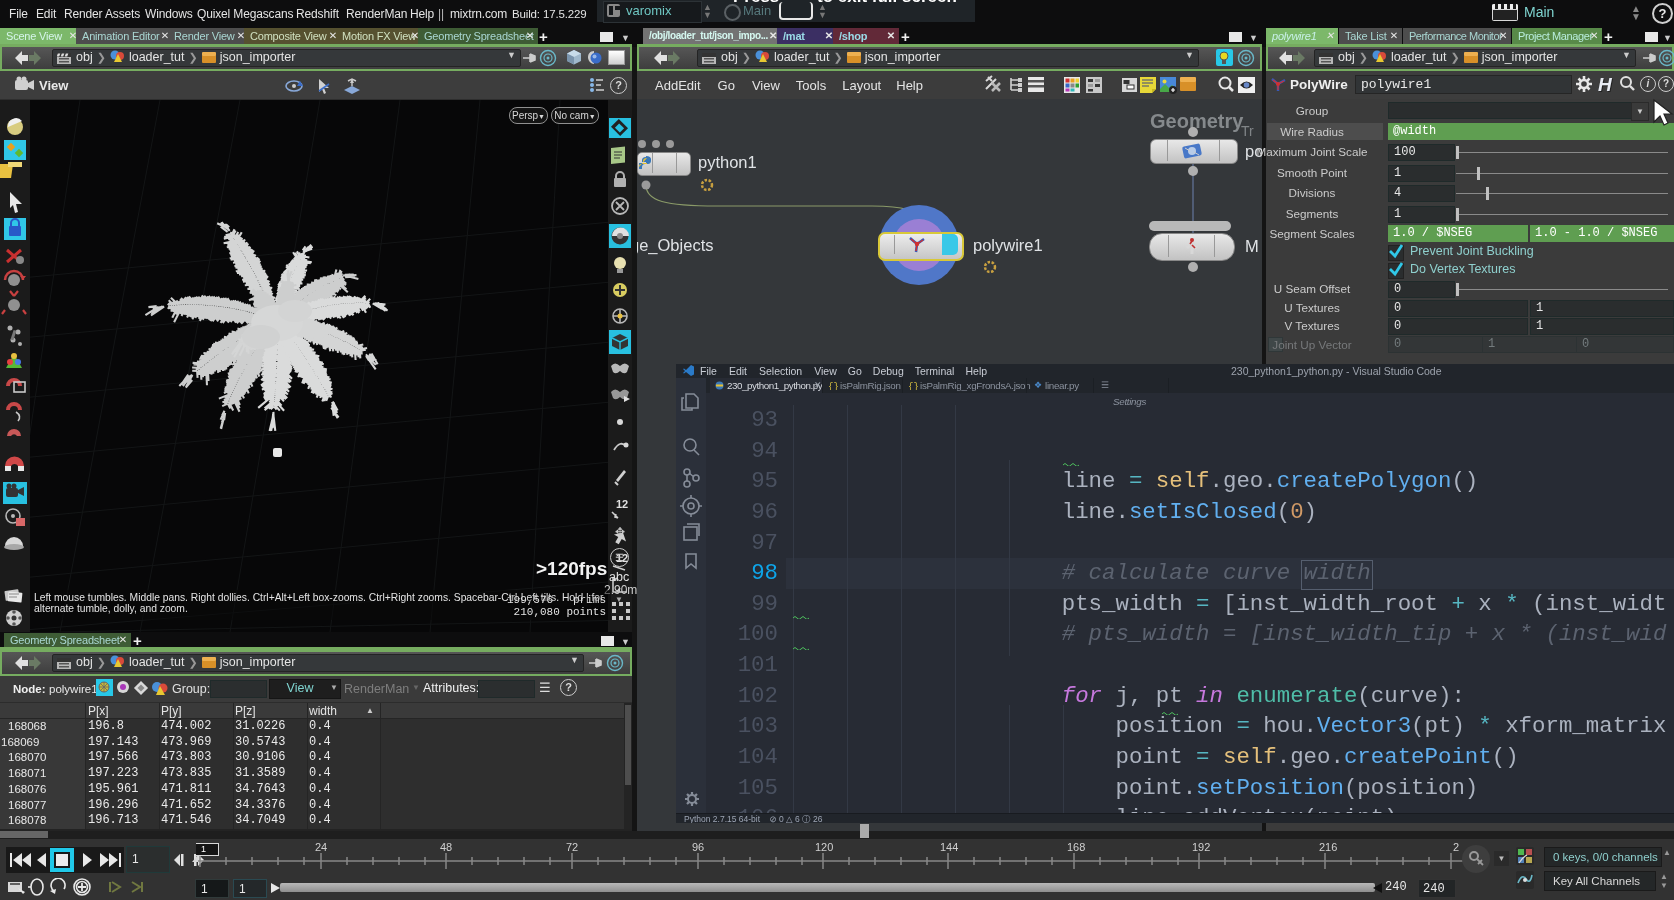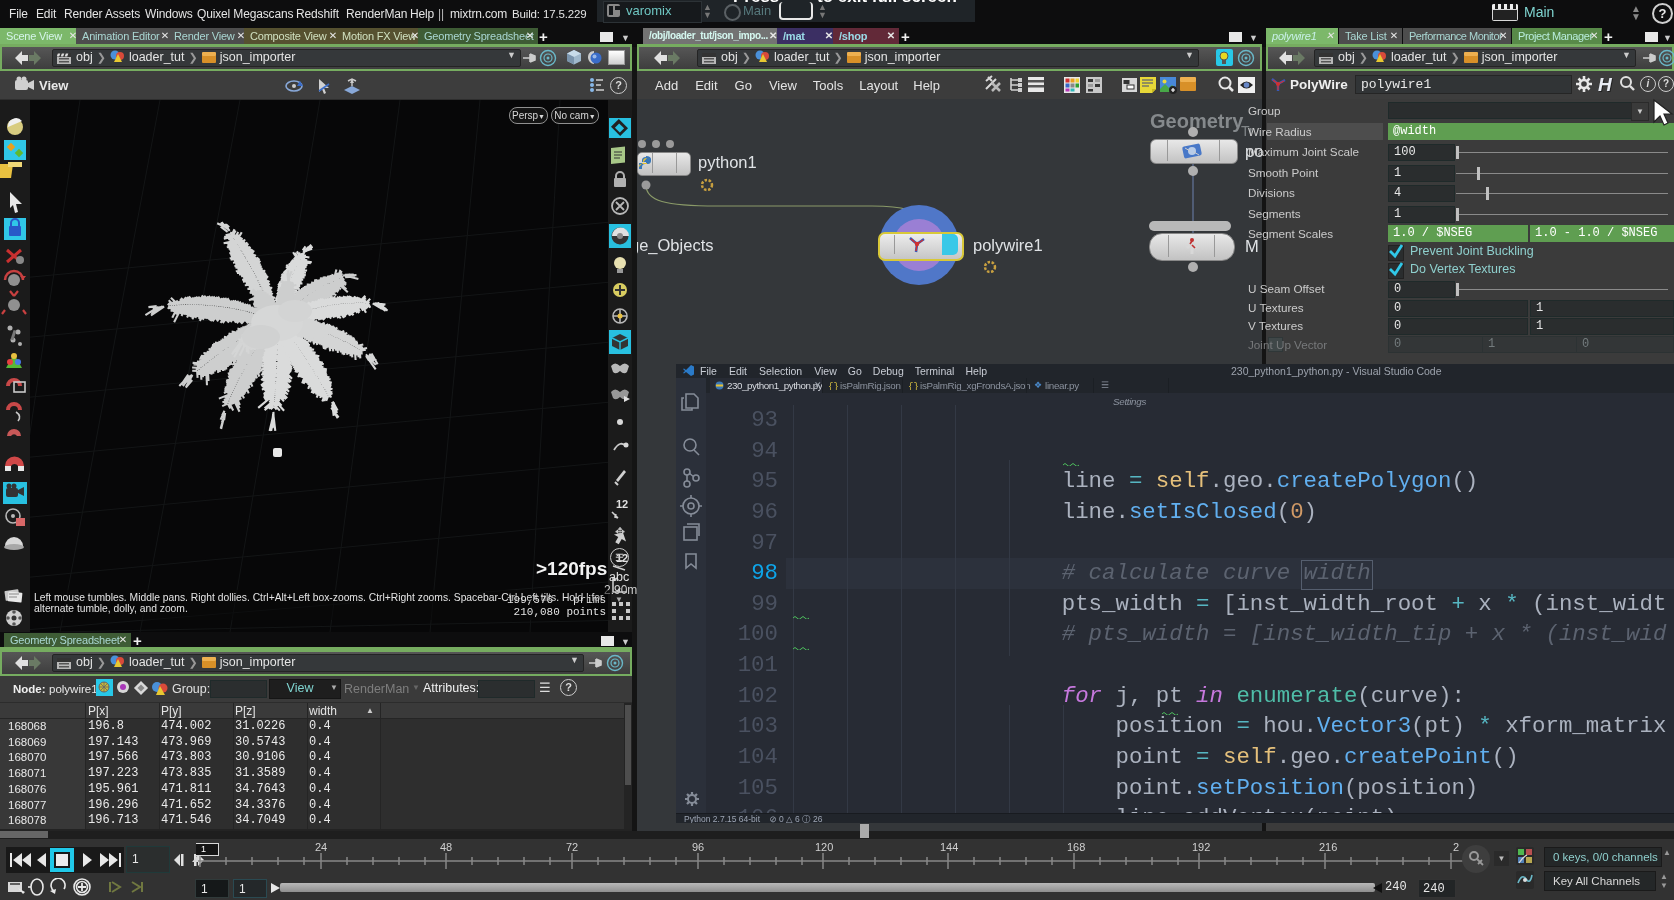--- a/index.html
+++ b/index.html
@@ -5,21 +5,21 @@
 .a{position:absolute}
 .mono{font-family:"Liberation Mono",monospace}
 .tabx{color:#e8e8e8;font-size:10px;margin-left:7px}
 .vtab{font-size:9.8px;color:#8b929e;letter-spacing:-0.3px;white-space:nowrap}
 .tab2{height:16px;line-height:16px;font-size:11px;color:#a9d6d2;text-align:left;padding-left:6px;white-space:nowrap;overflow:hidden;letter-spacing:-0.2px}
 .tab2 .tabx{position:absolute;right:4px;top:0;margin:0}
 .toolwrap{background:#76ac60;}
 .toolbar{background:linear-gradient(#565656,#3e3e3e);}
 .pathbox{background:#35383a;border:1px solid #242424;border-radius:2px;color:#e4e4e4;font-size:12.5px}
 .chev{color:#999;margin:0 4px;font-size:11px}
-.plab{color:#cbcbcb;font-size:11.7px;text-align:left;position:absolute;height:17px;line-height:17px}
+.plab{color:#cbcbcb;font-size:11.7px;text-align:center;position:absolute;height:17px;line-height:17px}
 .pfield{position:absolute;background:#2a2d2e;border:1px solid #1f2a2a;height:15px;line-height:15px;color:#e8e8e8;font-family:"Liberation Mono",monospace;font-size:12px;padding-left:5px}
 .gfield{position:absolute;background:#5f9e51;height:17px;line-height:17px;color:#fff;font-family:"Liberation Mono",monospace;font-size:12px;padding-left:5px}
 .slider{position:absolute;height:1px;background:#8a8a8a}
 .shandle{position:absolute;width:3px;height:13px;background:#c0c0c0;top:-6px}
 .ne-label{color:#dfe2e5;font-size:16.5px}
 .kw{color:#c678dd;font-style:italic}
 .fn{color:#61afef}
 .sf{color:#e5c07b}
 .nm{color:#d19a66}
 .op{color:#56b6c2}
@@ -397,21 +397,21 @@
       </svg></div>
   <svg width="18" height="18" style="position:absolute;left:598px;top:2px">
       <circle cx="9" cy="9" r="7.5" fill="none" stroke="#6ab8c8" stroke-width="1.4"></circle>
       <circle cx="9" cy="9" r="4" fill="none" stroke="#6ab8c8" stroke-width="1.2"></circle>
       <circle cx="9" cy="9" r="1.5" fill="#6ab8c8"></circle>
     </svg>
 </div>
 
 <div class="a" style="left:637px;top:71px;width:625px;height:28px;background:#3c3c3c;border-bottom:1px solid #2a2a2a"></div>
 <div class="a" style="left:655px;top:78px;color:#e4e4e4;font-size:13px">
-<span style="margin-right:17px">Add</span><span style="margin-right:17px">Edit</span><span style="margin-right:17px">Go</span><span style="margin-right:16px">View</span><span style="margin-right:16px">Tools</span><span style="margin-right:15px">Layout</span><span>Help</span>
+<span style="">Add</span><span style="margin-right:17px">Edit</span><span style="margin-right:17px">Go</span><span style="margin-right:16px">View</span><span style="margin-right:16px">Tools</span><span style="margin-right:15px">Layout</span><span>Help</span>
 </div>
 <svg width="280" height="22" style="position:absolute;left:984px;top:75px">
   <g>
       <path d="M2 14 L12 4 M4 2 L8 6 M2 6 L8 1" stroke="#d8d8d8" stroke-width="2"></path>
       <path d="M8 8 L16 16 M16 8 L8 16" stroke="#b8b8b8" stroke-width="2.5"></path>
     </g>
   <g transform="translate(25,0)">
       <path d="M2 3 v12 M2 5 h8 M2 10 h8 M2 15 h8" stroke="#d0d0d0" stroke-width="1.6"></path>
       <rect x="9" y="3" width="4" height="4" fill="#d0d0d0"></rect>
       <rect x="9" y="8" width="4" height="4" fill="#d0d0d0"></rect>
@@ -736,21 +736,21 @@
 <div class="a" style="left:0;top:703px;width:632px;height:128px;background:#2e2e2e"></div>
 <div class="a" style="left:0;top:703px;width:624px;height:15px;background:#3a3a3a;border-bottom:1px solid #252525"></div>
 <div class="a" style="left:88px;top:704px;color:#e4e4e4;font-size:12px">P[x]</div>
 <div class="a" style="left:161px;top:704px;color:#e4e4e4;font-size:12px">P[y]</div>
 <div class="a" style="left:235px;top:704px;color:#e4e4e4;font-size:12px">P[z]</div>
 <div class="a" style="left:309px;top:704px;color:#e4e4e4;font-size:12px">width</div>
 <div class="a" style="left:366px;top:706px;color:#ccc;font-size:8px">▲</div>
 <div class="a" style="left:0;top:719px;width:85px;height:110px;background:#383838"></div>
 <div class="a mono" style="left:0;top:719px;font-size:11.5px;color:#e8e8e8;line-height:15.7px">
 <div style="padding-left:8px;font-family:'Liberation Sans'">168068</div>
-    <div style="padding-left:8px;font-family:'Liberation Sans'">168069</div>
+    <div style="padding-left:1px;font-family:'Liberation Sans'">168069</div>
     <div style="padding-left:8px;font-family:'Liberation Sans'">168070</div>
     <div style="padding-left:8px;font-family:'Liberation Sans'">168071</div>
     <div style="padding-left:8px;font-family:'Liberation Sans'">168076</div>
     <div style="padding-left:8px;font-family:'Liberation Sans'">168077</div>
     <div style="padding-left:8px;font-family:'Liberation Sans'">168078</div>
 </div>
 <div class="a mono" style="left:88px;top:719px;font-size:12px;color:#eaeaea;line-height:15.7px">196.8<br>197.143<br>197.566<br>197.223<br>195.961<br>196.296<br>196.713</div>
 <div class="a mono" style="left:161px;top:719px;font-size:12px;color:#eaeaea;line-height:15.7px">474.002<br>473.969<br>473.803<br>473.835<br>471.811<br>471.652<br>471.546</div>
 <div class="a mono" style="left:235px;top:719px;font-size:12px;color:#eaeaea;line-height:15.7px">31.0226<br>30.5743<br>30.9106<br>31.3589<br>34.7643<br>34.3376<br>34.7049</div>
 <div class="a mono" style="left:309px;top:719px;font-size:12px;color:#eaeaea;line-height:15.7px">0.4<br>0.4<br>0.4<br>0.4<br>0.4<br>0.4<br>0.4</div>

